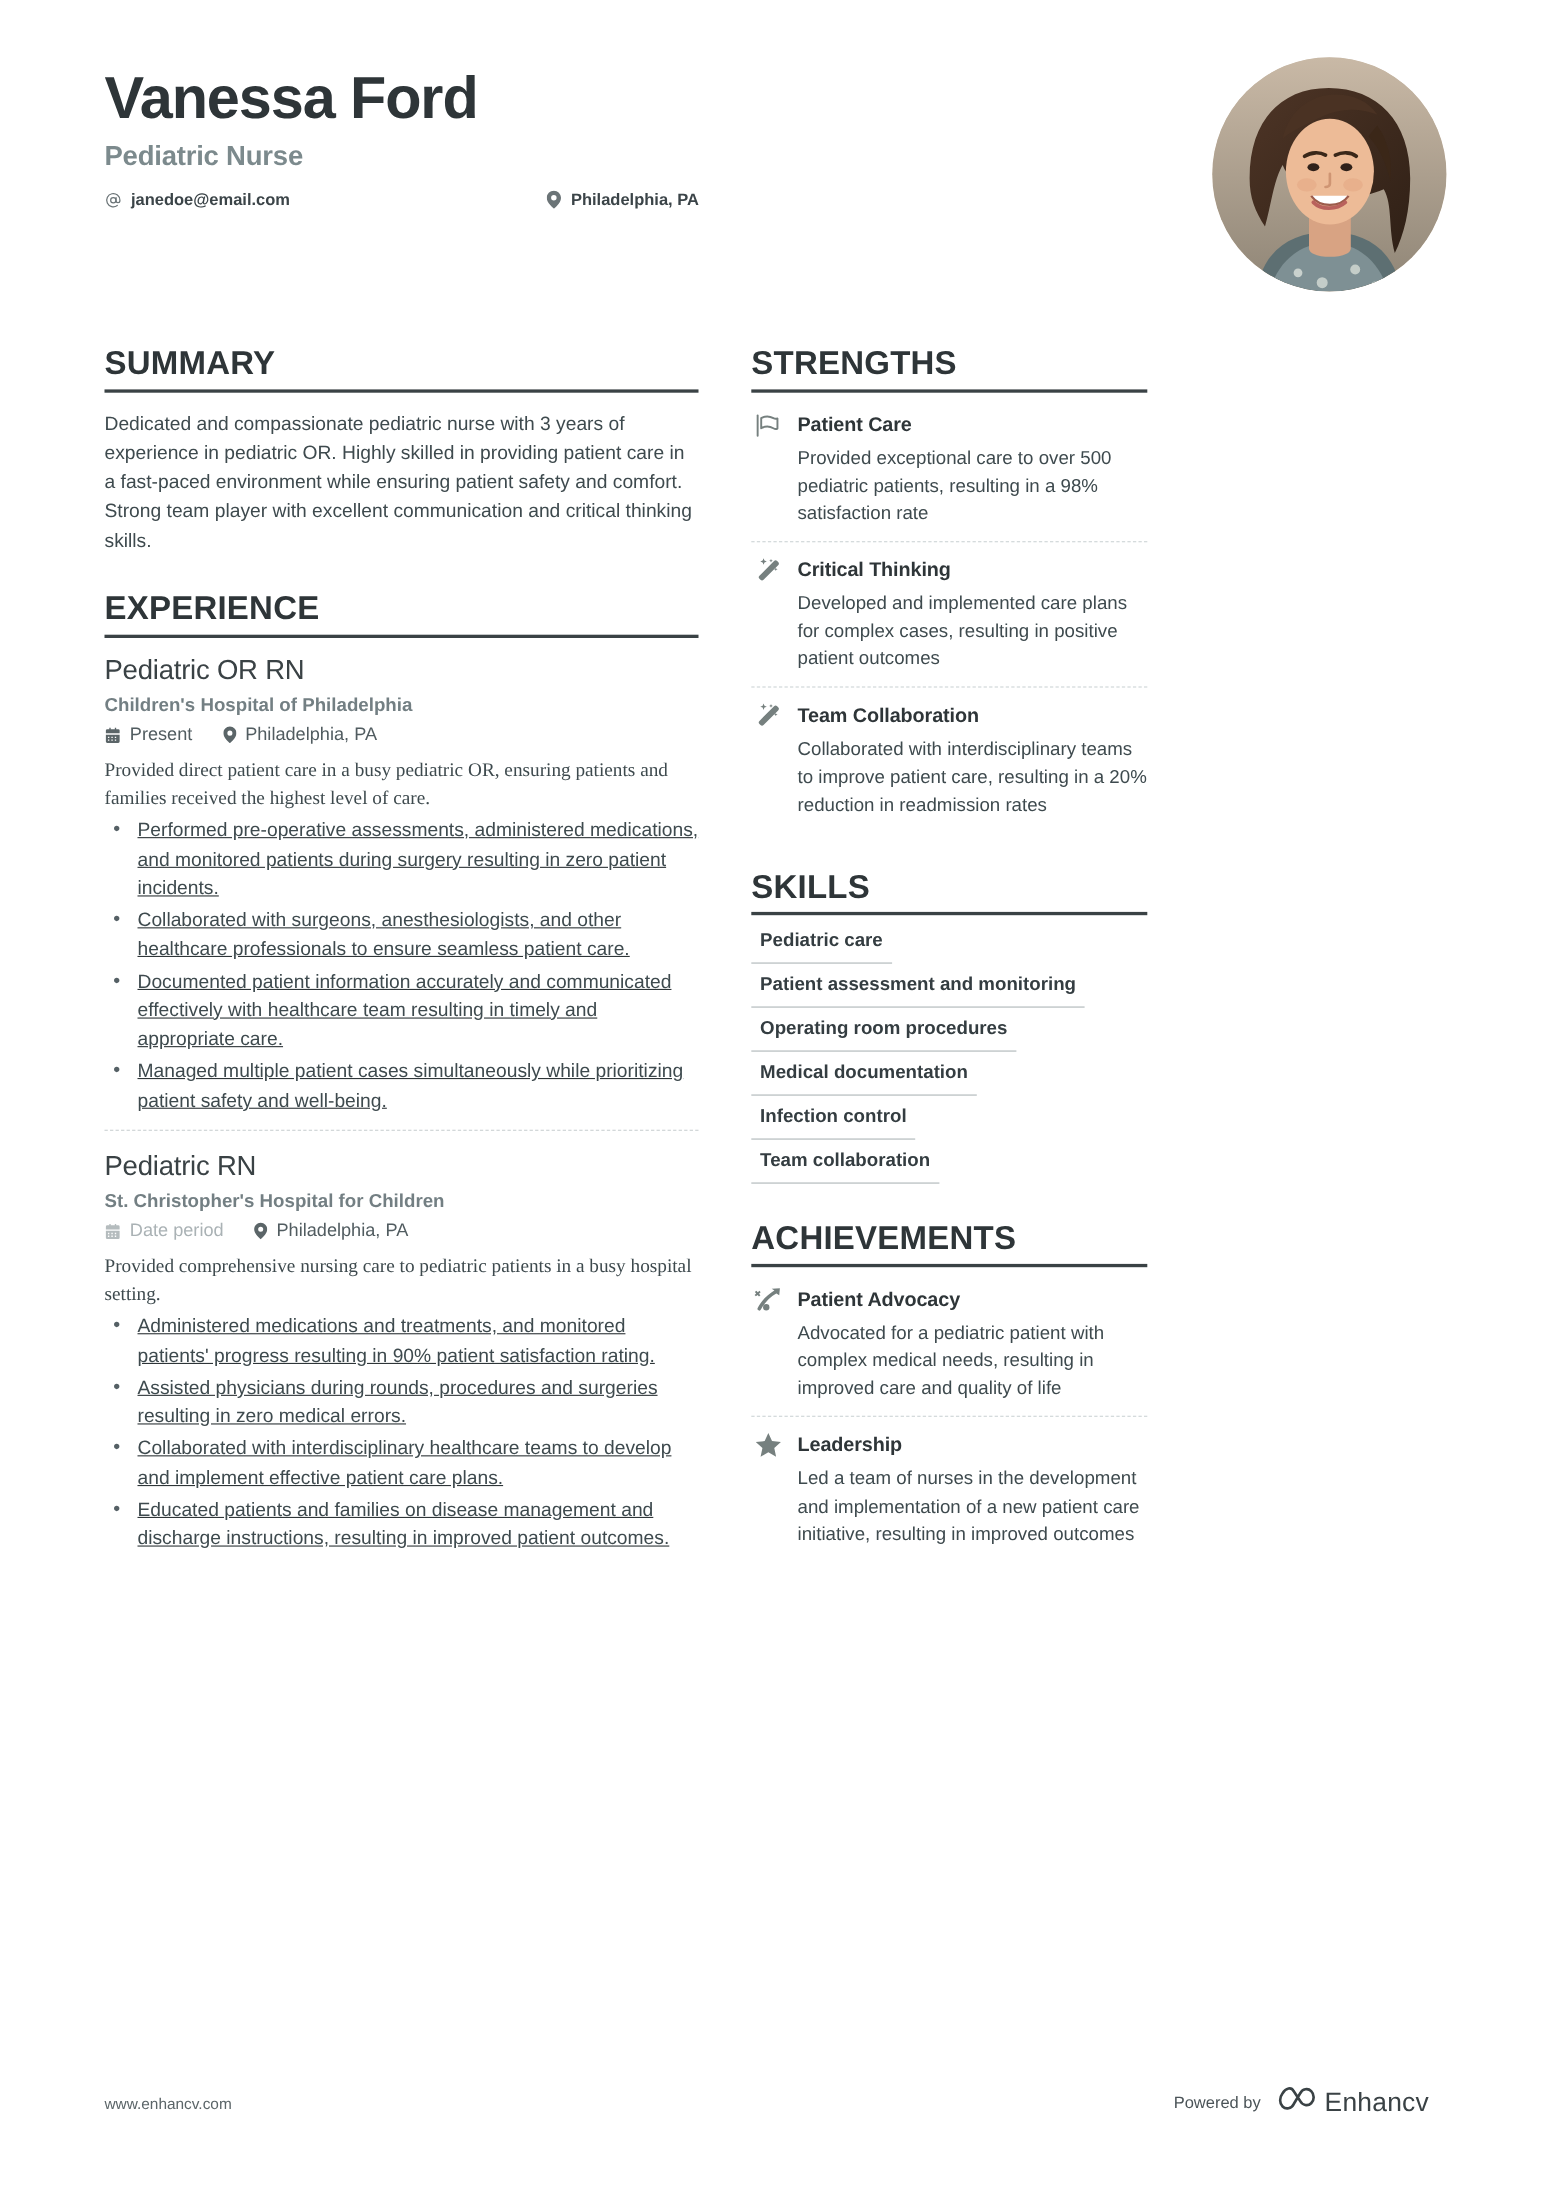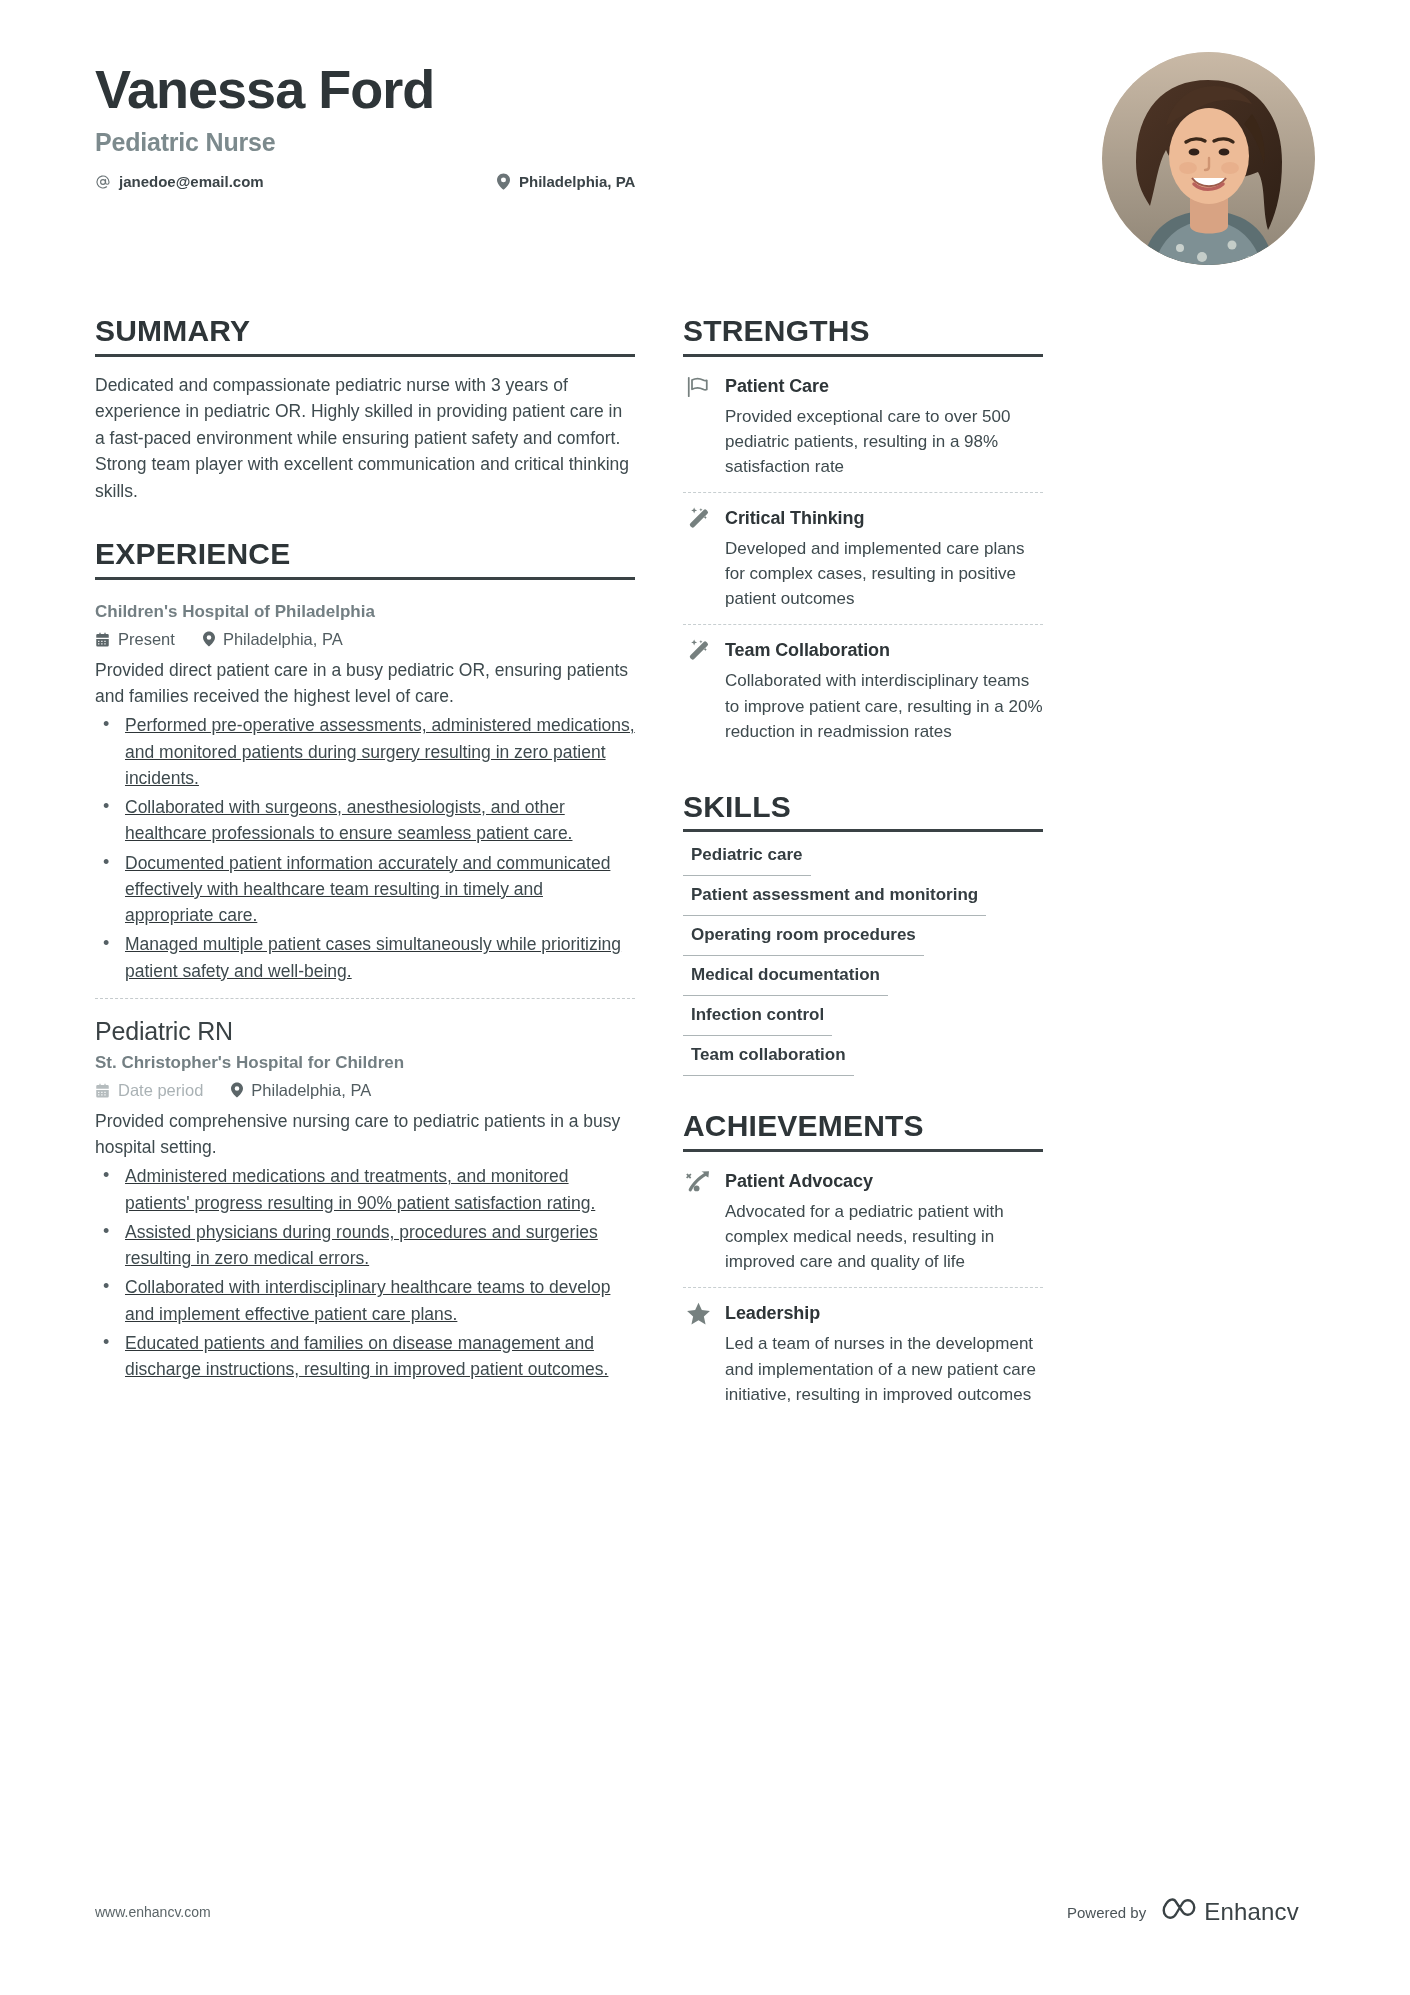--- a/index.html
+++ b/index.html
@@ -151,20 +151,21 @@
   .exp-meta .meta-block + .meta-block { margin-left: 18px; }
   .exp-meta .muted { color: #aab2b5; }
   .exp-meta .ic { color: #5b6568; display: inline-flex; }
   .exp-meta .ic.muted-ic { color: #b5bcbe; }
 
   .exp-desc {
     font-size: 17.5px;
     line-height: 1.5;
     color: #3e4a4e;
     margin-top: 8px;
+    font-family: Liberation Serif, serif;
   }
 
   .exp-bullets { list-style: none; margin-top: 3px; text-decoration: underline; }
   .exp-bullets li {
     position: relative;
     padding-left: 30px;
     font-size: 17.5px;
     line-height: 1.5;
     color: #3e4a4e;
     margin-top: 3px;
@@ -348,20 +349,21 @@
         <div class="section-title">SUMMARY</div>
         <div class="section-body">
           <div class="summary-text">Dedicated and compassionate pediatric nurse with 3 years of experience in pediatric OR. Highly skilled in providing patient care in a fast-paced environment while ensuring patient safety and comfort. Strong team player with excellent communication and critical thinking skills.</div>
         </div>
       </div>
 
       <div class="section">
         <div class="section-title">EXPERIENCE</div>
         <div class="section-body" id="experience-list">
             <div class="exp-item">
+              <div class="exp-role">Pediatric OR RN</div>
               <div class="exp-company">Children's Hospital of Philadelphia</div>
               <div class="exp-meta">
                 <span class="meta-block">
                   <span class="ic">
                     <svg width="15" height="15" viewBox="0 0 24 24" fill="currentColor">
                       <path d="M7 1h2v2h6V1h2v2h3a2 2 0 0 1 2 2v4H2V5a2 2 0 0 1 2-2h3V1zM2 11h20v10a2 2 0 0 1-2 2H4a2 2 0 0 1-2-2V11zm3 3v2h2v-2H5zm5 0v2h2v-2h-2zm5 0v2h2v-2h-2zM5 18v2h2v-2H5zm5 0v2h2v-2h-2zm5 0v2h2v-2h-2z"></path>
                     </svg>
                   </span>
                   <span class="">Present</span>
                 </span>

